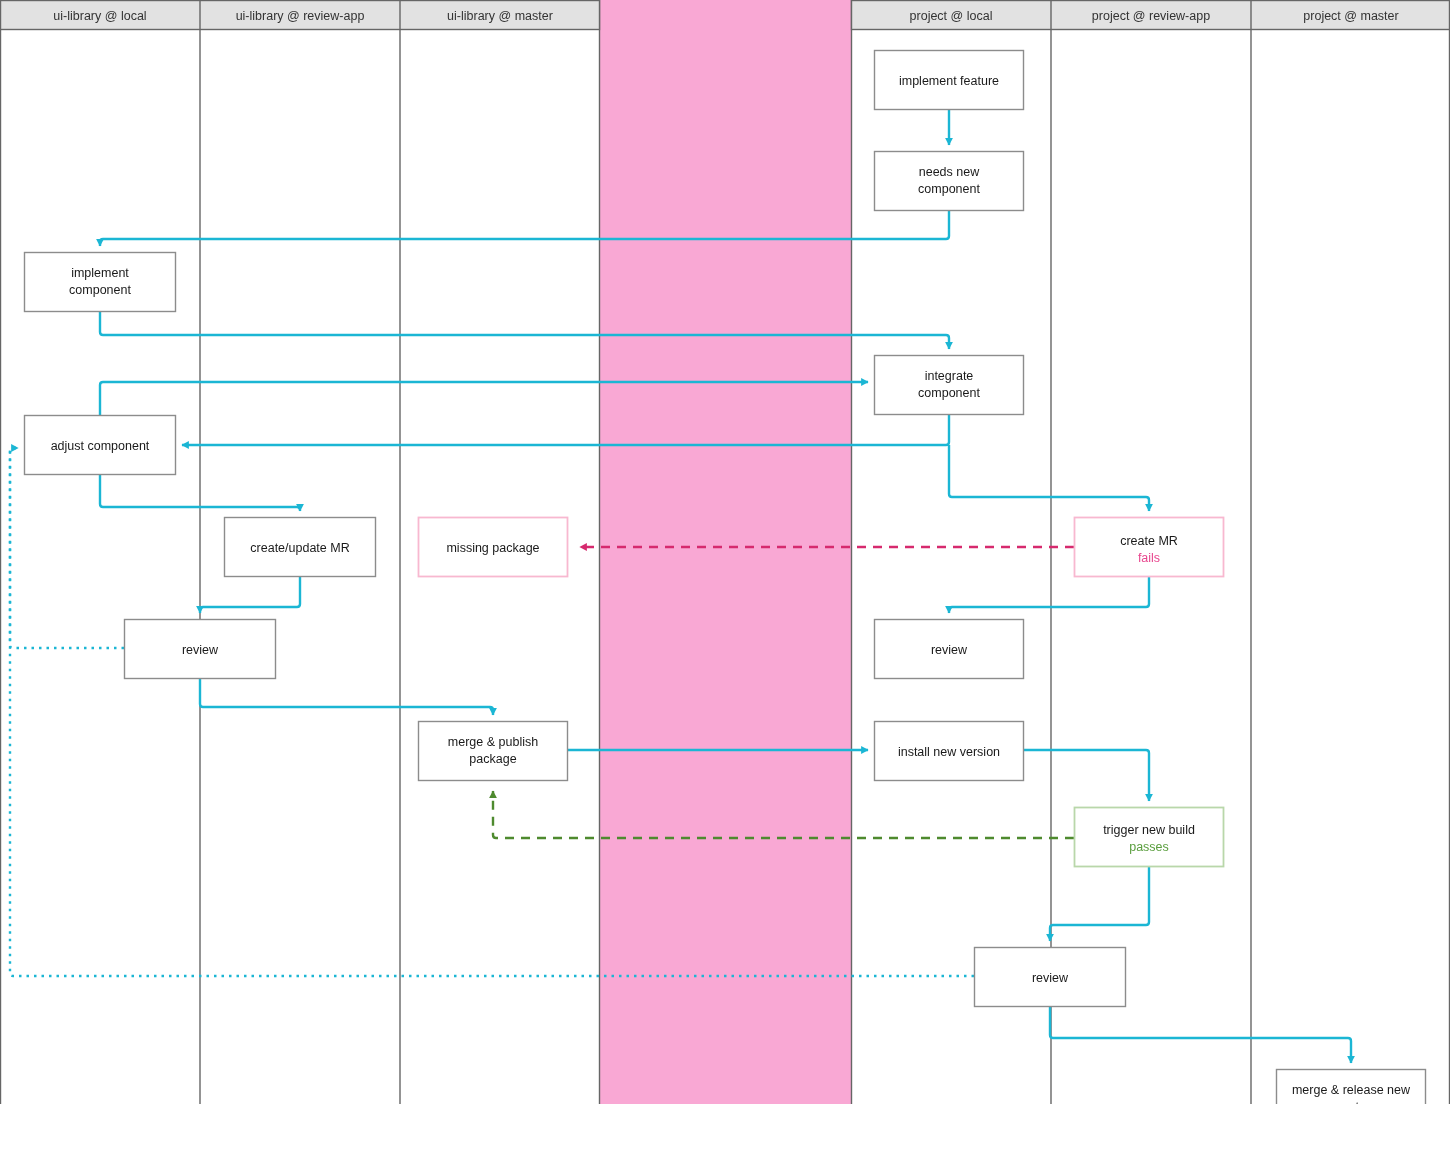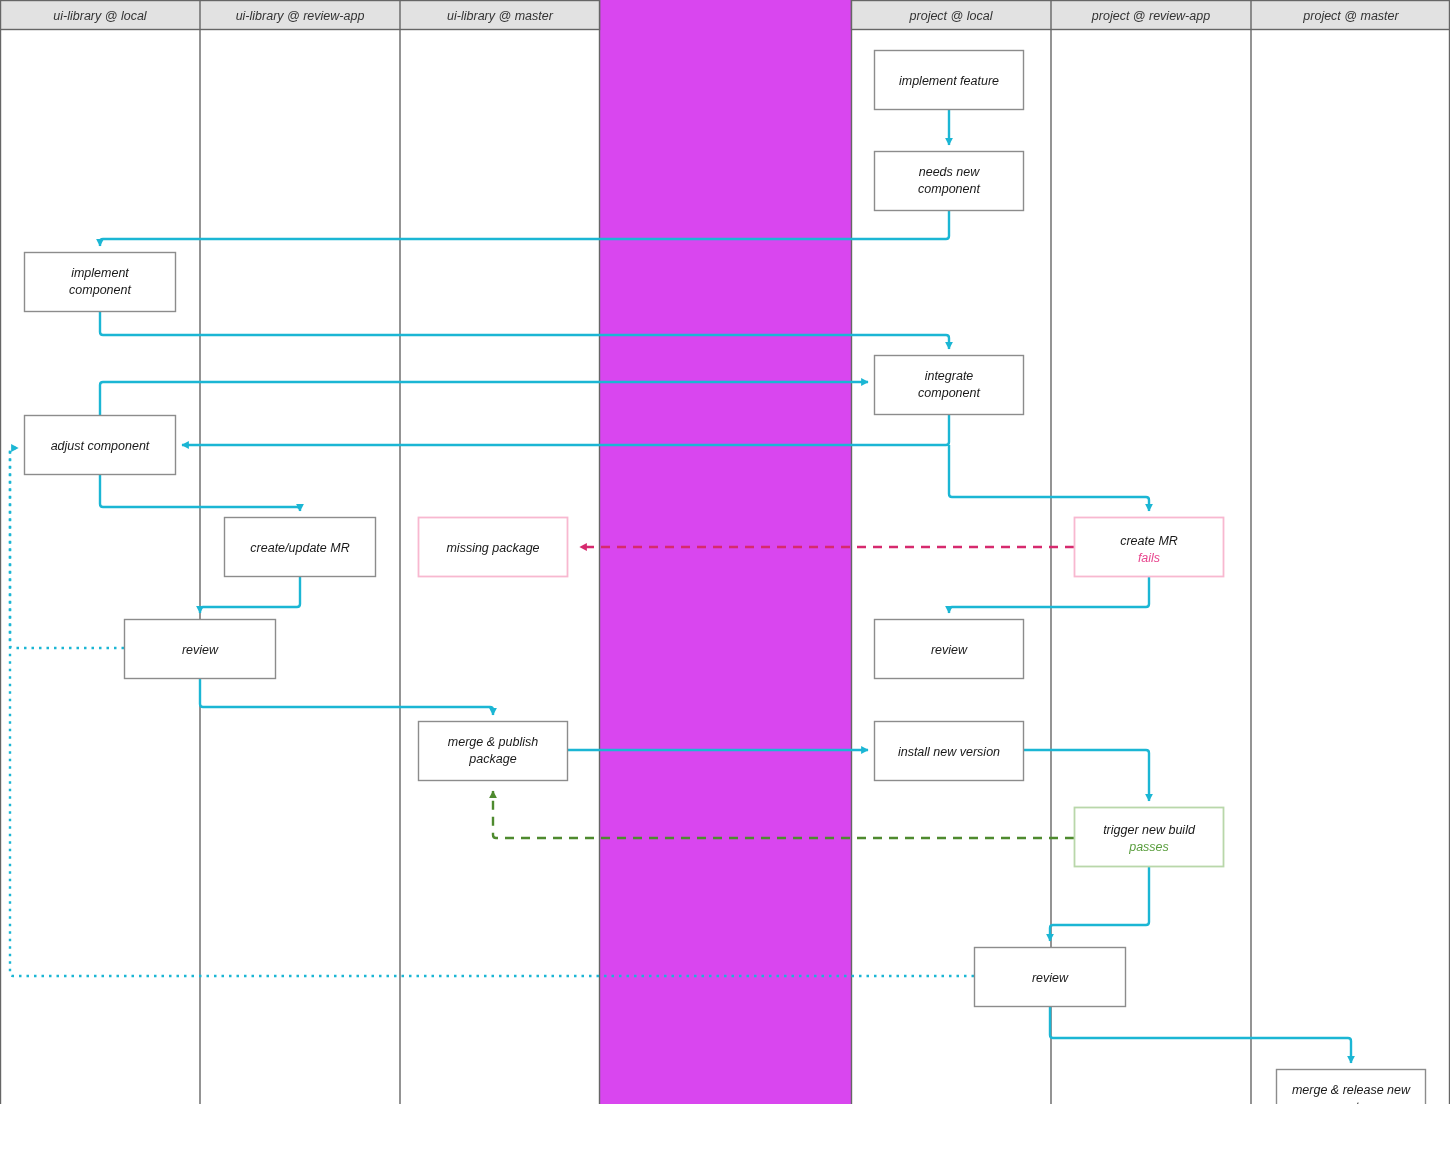--- a/index.html
+++ b/index.html
@@ -1,17 +1,17 @@
 <!DOCTYPE html>
 <html><head>
 <meta charset="utf-8">
 <style>
   html,body{margin:0;padding:0;background:#ffffff;}
   body{font-family:"Liberation Sans","DejaVu Sans",sans-serif;}
-  #stage{position:relative;width:1450px;height:1104px;background:#d946ef;overflow:hidden;font-style:italic;}
+  #stage{position:relative;width:1450px;height:1104px;background:#f9a8d4;overflow:hidden;}
   svg{position:absolute;left:0;top:0;width:1450px;height:1164px;}
   .lane-header-text{font-size:12.5px;fill:#333333;}
   .node-text{font-size:12.5px;fill:#1a1a1a;}
   .node-text.fail{fill:#e8478f;}
   .node-text.pass{fill:#5a9e3e;}
 </style>
 </head>
 <body>
 
 <div id="stage">

